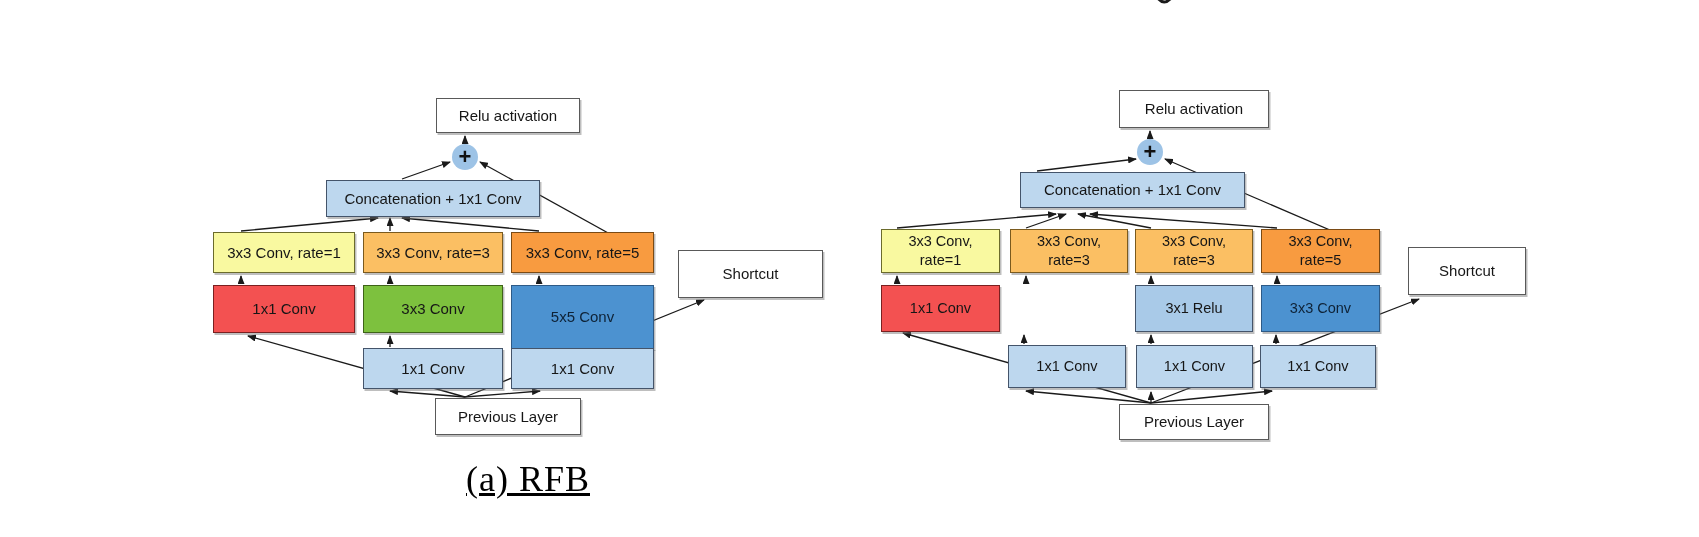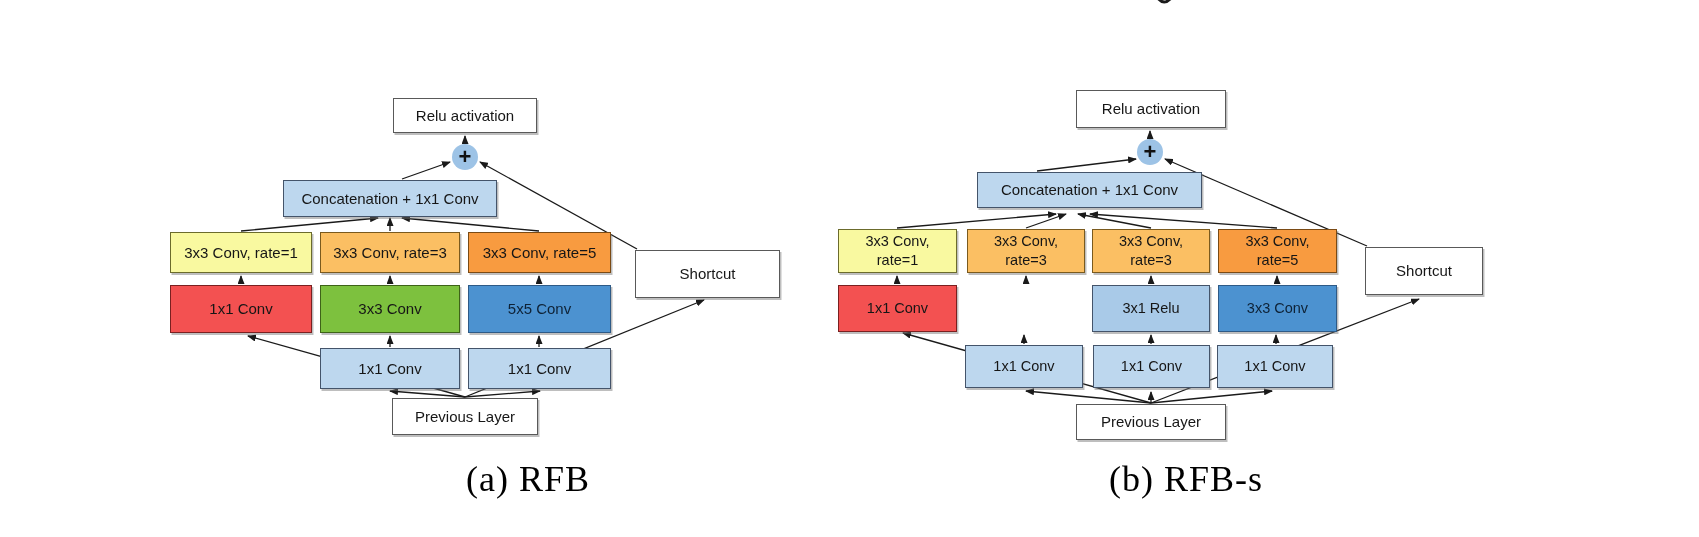--- a/index.html
+++ b/index.html
@@ -7,40 +7,41 @@
     position:relative; width:1699px; height:537px; background:#ffffff;
     font-family:"Liberation Sans", sans-serif; overflow:hidden;
   }
   svg.arrows { position:absolute; left:0; top:0; z-index:1; pointer-events:none; }
   .node {
     position:absolute; z-index:2; box-sizing:border-box;
     display:flex; align-items:center; justify-content:center;
     text-align:center; color:#161616; font-size:15px; line-height:1.28;
     border:1.5px solid #404040; white-space:pre-line;
     box-shadow:1.5px 2px 0 rgba(110,110,110,0.45);
+    margin-left:43px;
   }
   .white   { background:#ffffff; border-color:#595959; }
   .lblue   { background:#BDD7EE; border-color:#44546a; }
   .mlblue  { background:#A9CAE8; border-color:#44546a; }
   .mblue   { background:#4C92D0; border-color:#2e5a86; color:#0e2236; }
   .yellow  { background:#F9F9A0; border-color:#6b6b2c; }
   .lorange { background:#FBBF63; border-color:#7a5a1e; }
   .orange  { background:#F89B40; border-color:#7a4a14; }
   .red     { background:#F35151; border-color:#7a2020; }
   .green   { background:#7DC13E; border-color:#3e6318; }
   .plus {
     position:absolute; z-index:2; border-radius:50%; background:#9DC3E6;
     display:flex; align-items:center; justify-content:center;
     font-size:22px; font-weight:700; color:#111; box-shadow:none; border:none;
     width:26px; height:26px;
   }
   .small { font-size:14.5px; }
   .caption {
     position:absolute; z-index:2; font-family:"Liberation Serif", serif;
-    font-size:36px; color:#000; letter-spacing:1px; text-align:center;
+    font-size:36px; color:#000; letter-spacing:1px; text-align:center;text-decoration:underline;
   }
 </style>
 </head>
 <body>
 
 <div class="canvas">
 
   <svg class="arrows" width="1699" height="537" viewBox="0 0 1699 537">
     <defs>
       <marker id="ah" markerUnits="userSpaceOnUse" markerWidth="9" markerHeight="7" refX="8" refY="3.5" orient="auto">
@@ -94,21 +95,21 @@
   <div class="plus" style="left:452px;top:144px">+</div>
 
   <div class="node lblue" style="left:283px;top:180px;width:214px;height:37px">Concatenation + 1x1 Conv</div>
 
   <div class="node yellow" style="left:170px;top:232px;width:142px;height:41px">3x3 Conv, rate=1</div>
   <div class="node lorange" style="left:320px;top:232px;width:140px;height:41px">3x3 Conv, rate=3</div>
   <div class="node orange" style="left:468px;top:232px;width:143px;height:41px">3x3 Conv, rate=5</div>
 
   <div class="node red" style="left:170px;top:285px;width:142px;height:48px">1x1 Conv</div>
   <div class="node green" style="left:320px;top:285px;width:140px;height:48px">3x3 Conv</div>
-  <div class="node mblue" style="left:468px;top:285px;width:143px;height:48px">5x5 Conv</div>
+  <div class="node mblue" style="left:468px;top:285px;width:143px;height:64px">5x5 Conv</div>
 
   <div class="node lblue" style="left:320px;top:348px;width:140px;height:41px">1x1 Conv</div>
   <div class="node lblue" style="left:468px;top:348px;width:143px;height:41px">1x1 Conv</div>
 
   <div class="node white" style="left:392px;top:398px;width:146px;height:37px">Previous Layer</div>
 
   <div class="node white" style="left:635px;top:250px;width:145px;height:48px">Shortcut</div>
 
   <div class="caption" style="left:402px;top:458px;width:252px">(a) RFB</div>
 
@@ -132,15 +133,14 @@
   <div class="node mblue small" style="left:1218px;top:285px;width:119px;height:47px">3x3 Conv</div>
 
   <div class="node lblue small" style="left:965px;top:345px;width:118px;height:43px">1x1 Conv</div>
   <div class="node lblue small" style="left:1093px;top:345px;width:117px;height:43px">1x1 Conv</div>
   <div class="node lblue small" style="left:1217px;top:345px;width:116px;height:43px">1x1 Conv</div>
 
   <div class="node white" style="left:1076px;top:404px;width:150px;height:36px">Previous Layer</div>
 
   <div class="node white" style="left:1365px;top:247px;width:118px;height:48px">Shortcut</div>
 
-  <div class="caption" style="left:1071px;top:458px;width:230px">(b) RFB-s</div>
 
 </div>
 
 </body></html>

